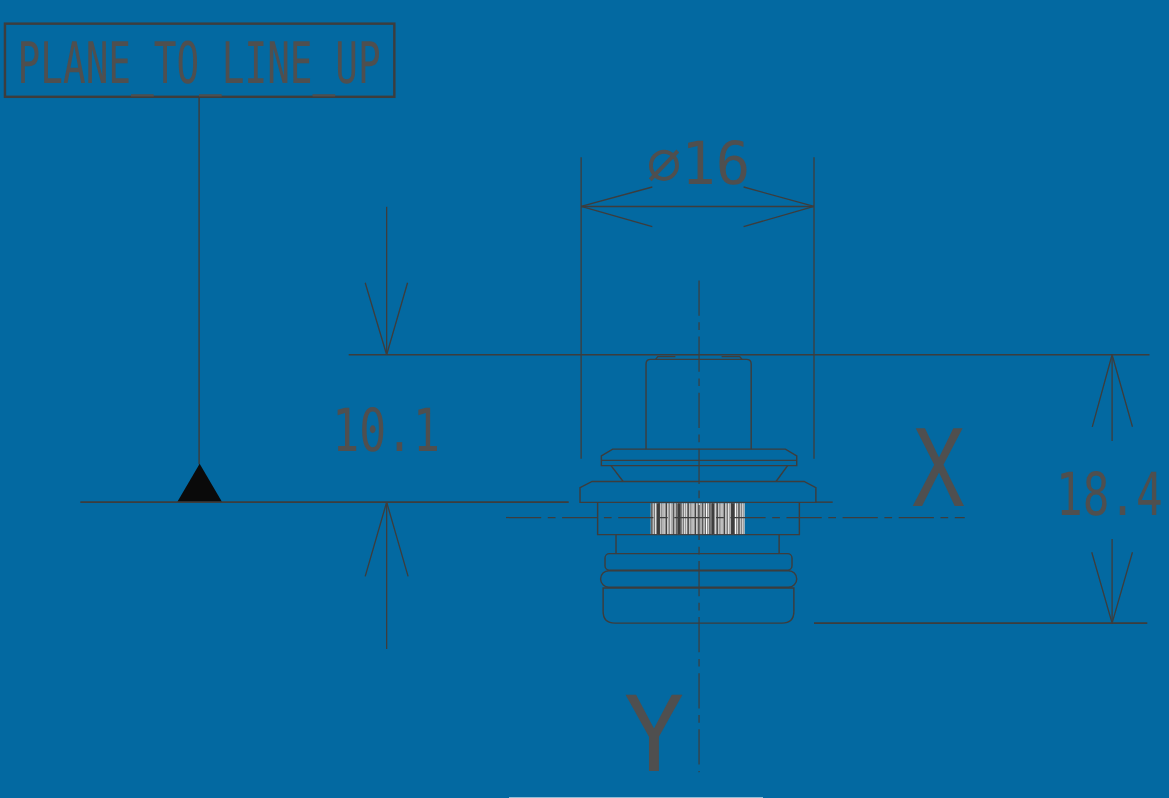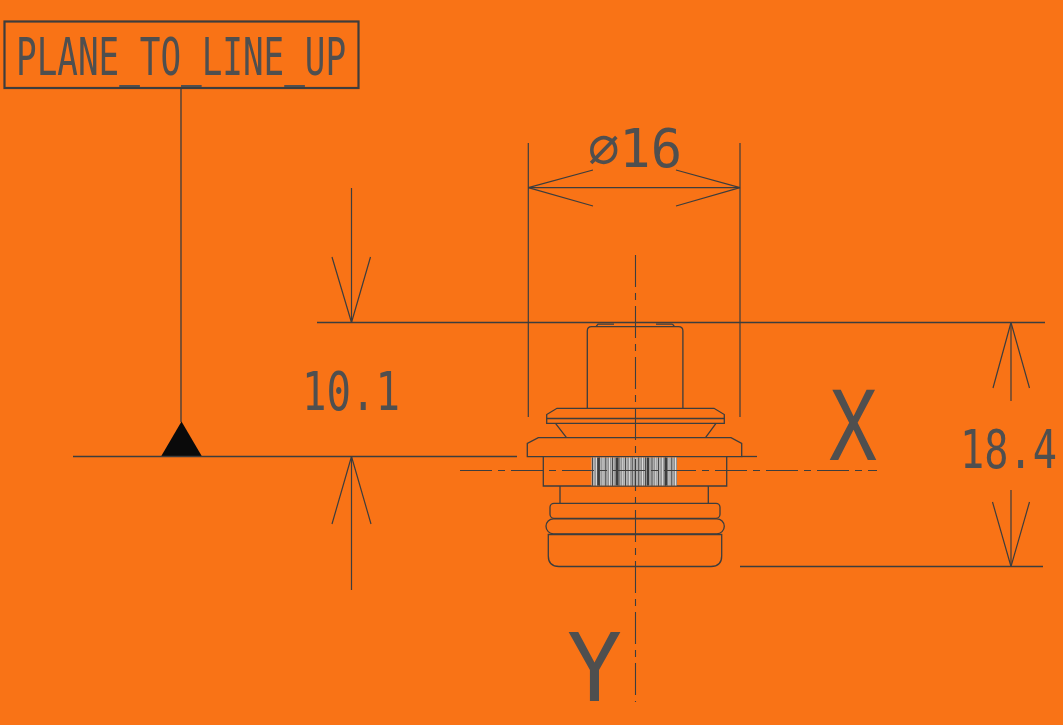--- a/index.html
+++ b/index.html
@@ -4,21 +4,21 @@
 <style>
   html, body {
     margin: 0;
     padding: 0;
     background: #ffffff;
   }
   #canvas {
     position: relative;
     width: 1063px;
     height: 725px;
-    background: #f97316;
+    background: #0369a1;
     overflow: hidden;
     font-family: "DejaVu Sans Mono", monospace;
   }
   #drawing-svg {
     position: absolute;
     left: 0;
     top: 0;
   }
   #drawing-svg text {
     font-family: "DejaVu Sans Mono", monospace;

